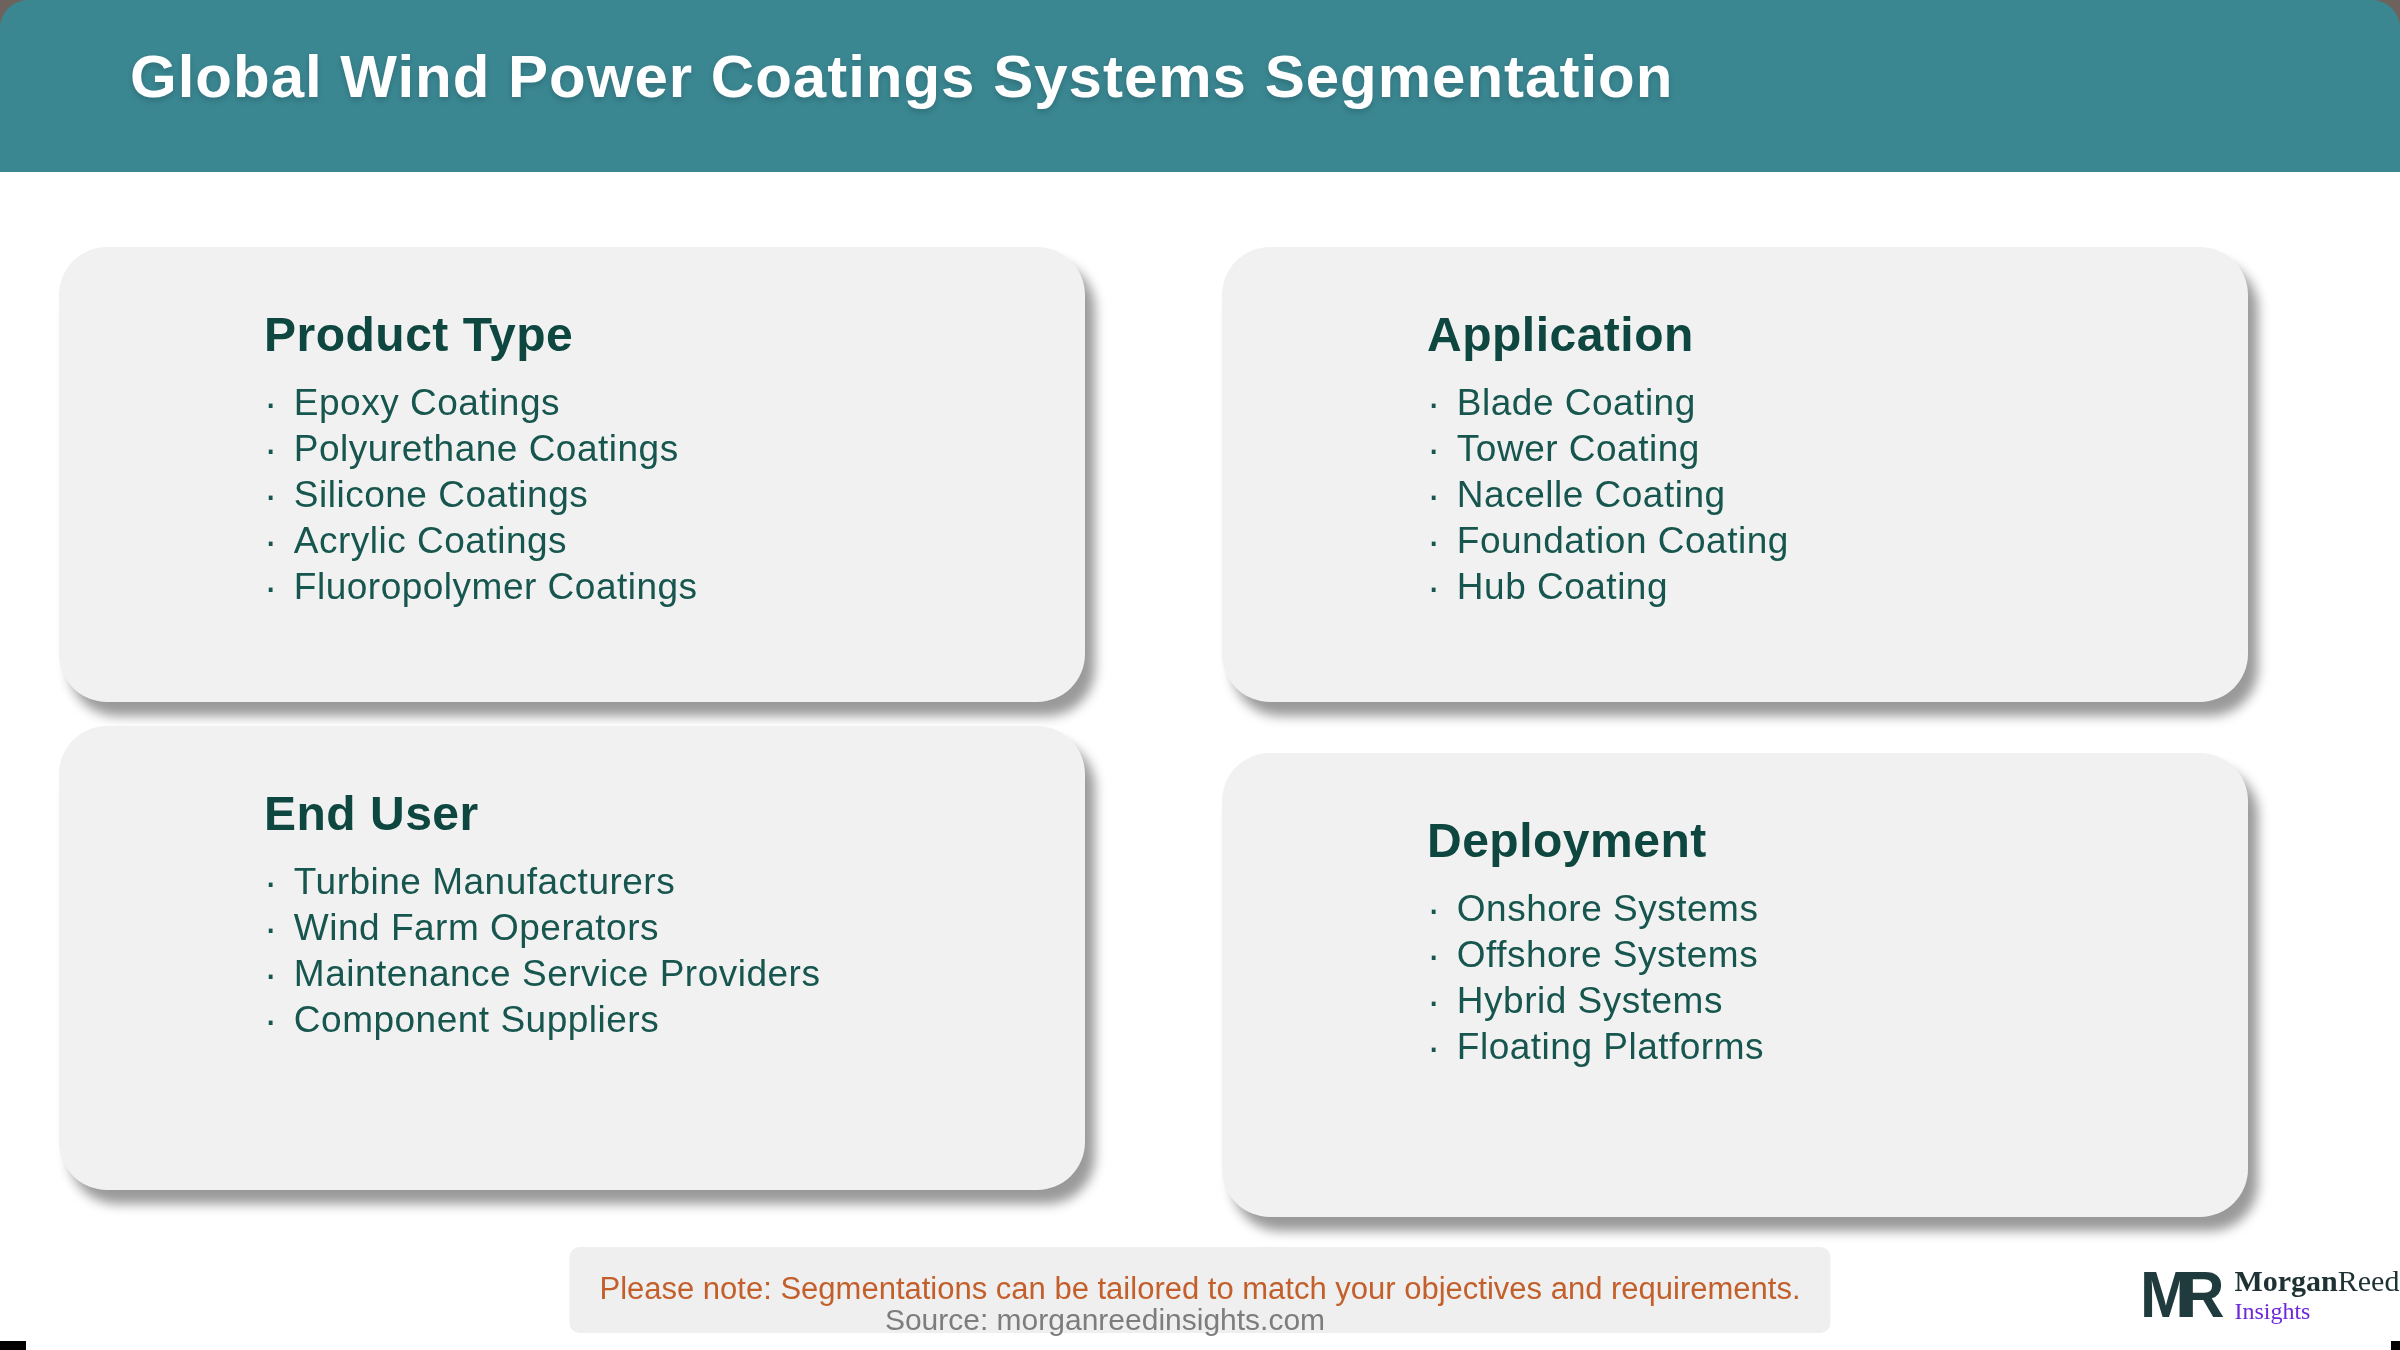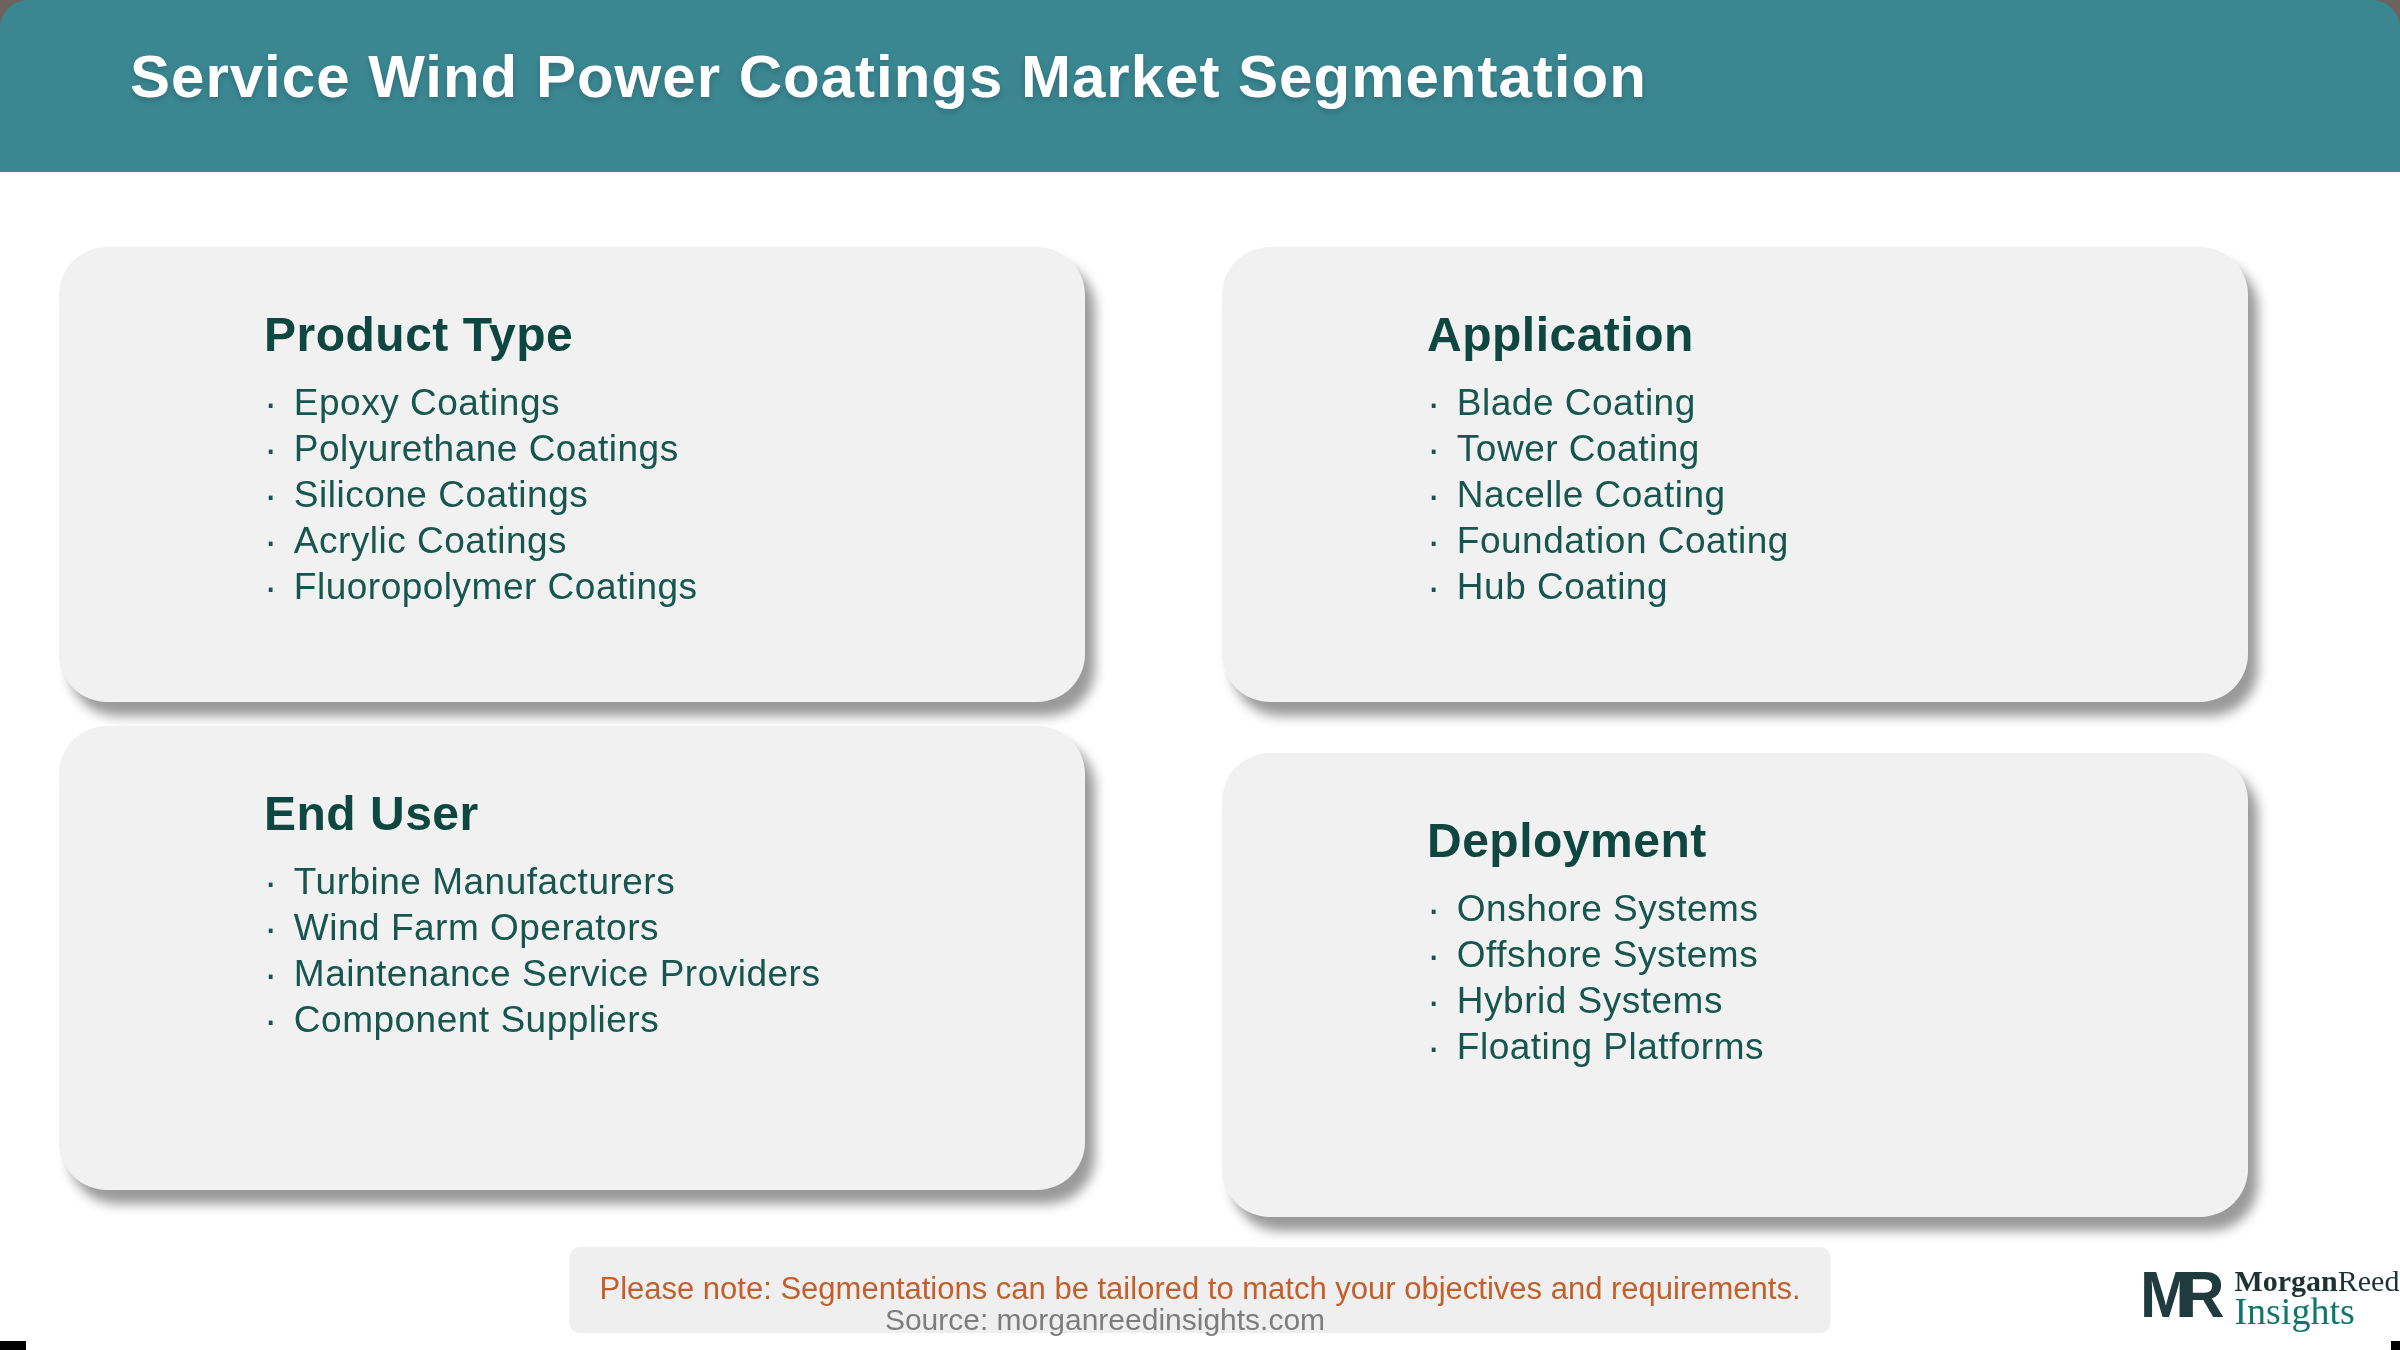--- a/index.html
+++ b/index.html
@@ -36,36 +36,36 @@
   .source{position:absolute;top:1303px;left:0;width:2400px;text-align:center;
           transform:translateX(-95px);font-size:30px;color:#7d7d7d;}
 
   
   .logo{position:absolute;left:2140px;top:1264px;display:flex;align-items:center;}
   .monogram{font-size:62px;font-weight:800;color:#203b3d;letter-spacing:-12px;
             line-height:58px;margin-right:22px;transform:scaleY(1.05);}
   .logo-text{font-family:"Liberation Serif", serif;line-height:30px;padding-top:2px;}
   .logo-name{font-size:30px;color:#1e3133;}
   .logo-name .bold{font-weight:700;}
-  .logo-sub{font-size:38px;color:#0f766e;}
+  .logo-sub{font-size:24px;color:#6d28d9;}
 
   
   .corner-mark{position:absolute;background:#000000;}
   .corner-mark.bl{left:0;bottom:0;width:26px;height:9px;}
   .corner-mark.br{right:0;bottom:0;width:9px;height:9px;}
 </style>
 </head>
 <body>
 
 <div class="stage">
 
   <div class="header-backdrop"></div>
 
   <header class="header">
-    <h1>Service Wind Power Coatings Market Segmentation</h1>
+    <h1>Global Wind Power Coatings Systems Segmentation</h1>
   </header>
 
   <section class="card" id="card-0">
     <h2>Product Type</h2>
     <ul class="items">
         <li>
           <span class="dot">·</span>
           <span>Epoxy Coatings</span>
         </li>
         <li>

